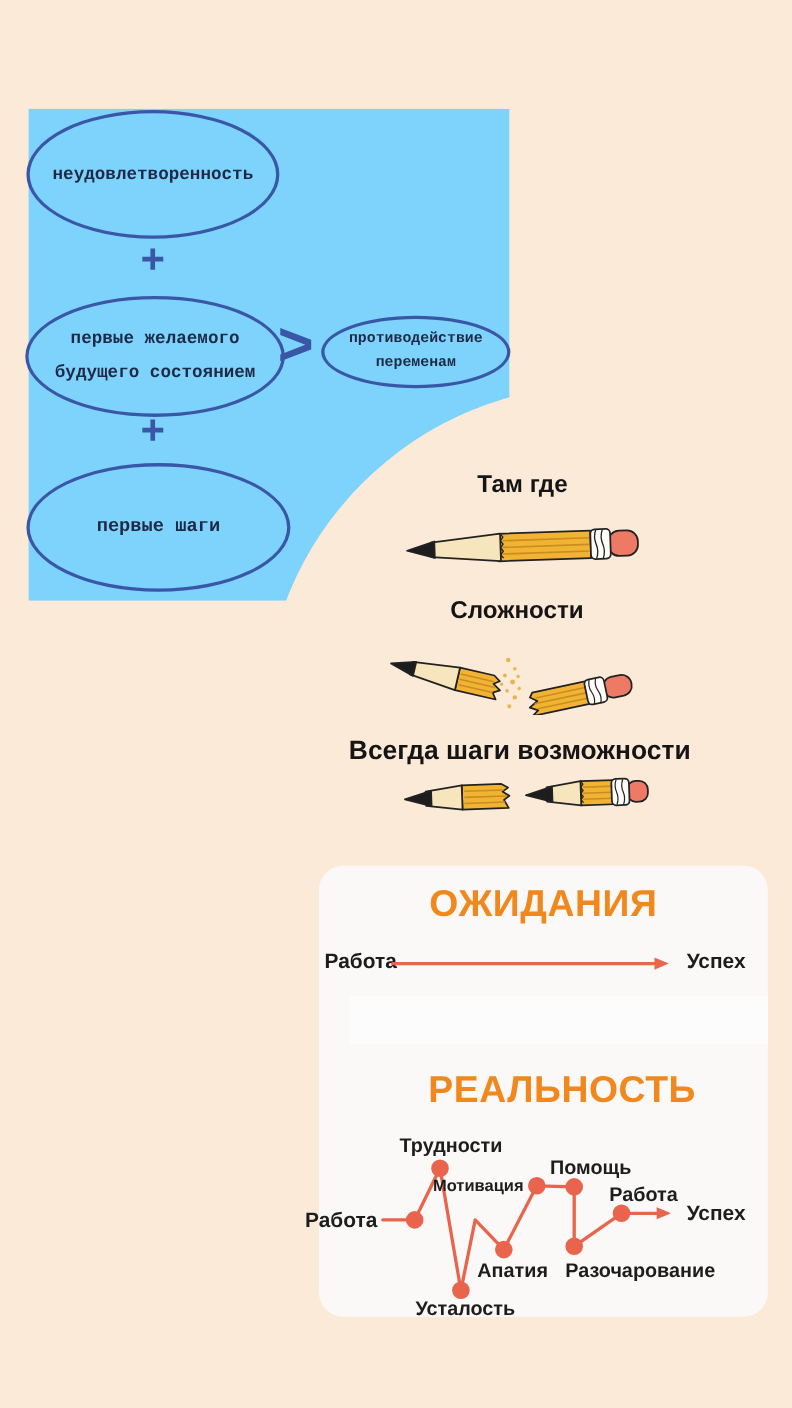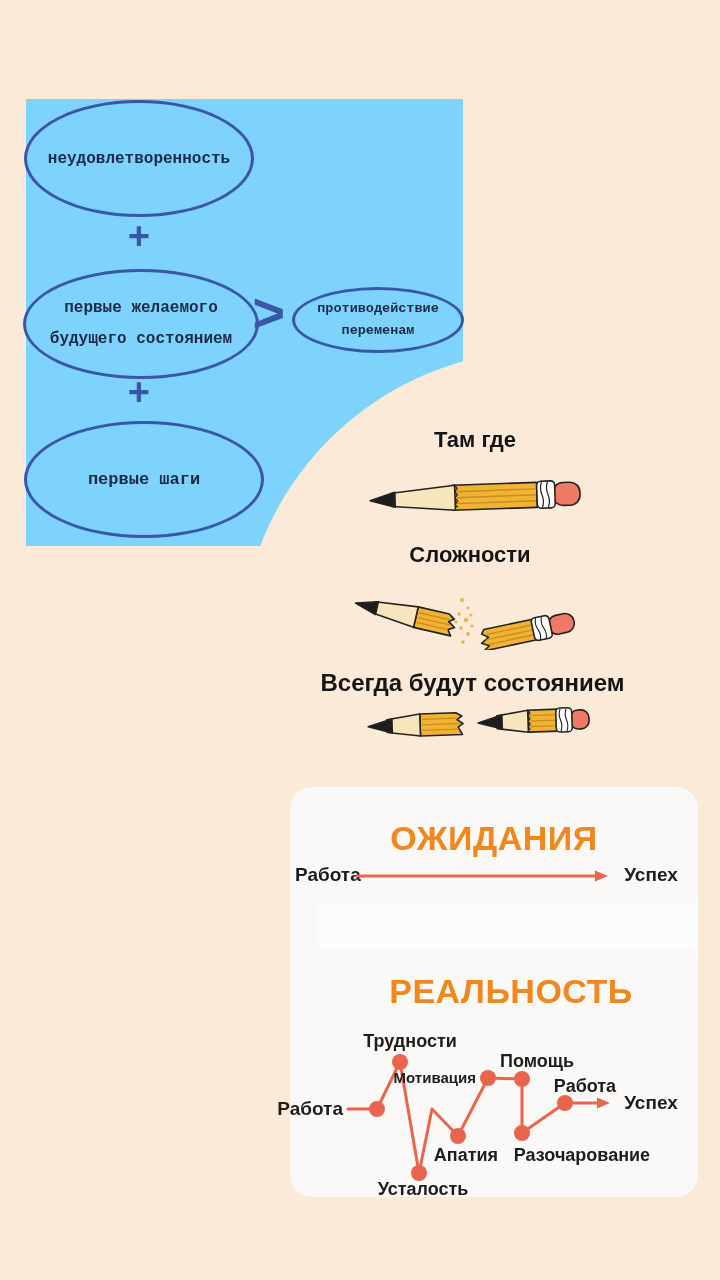--- a/index.html
+++ b/index.html
@@ -34,21 +34,21 @@
   .pw{left:365px;top:477px;width:220px;height:40px;transform:rotate(-2deg);}
   .pb{left:350px;top:582px;width:234px;height:68px;}
   .ph{left:362px;top:700px;width:228px;height:42px;}
   
   .chart-panel{position:absolute;left:290px;top:787px;width:408px;height:410px;
       background:#fbf9f7;border-radius:22px;z-index:3;}
   .seam{position:absolute;left:28px;top:118px;right:0;height:44px;
       background:#fefefe;opacity:.7;}
   .big-title{position:absolute;left:0;width:100%;text-align:center;
       font-size:34px;font-weight:700;color:#f0881e;letter-spacing:.5px;}
-  .t-expect{top:16px;margin-top:16px;}
+  .t-expect{top:16px;}
   .t-real{top:185px;margin-left:17px;}
   .end-label{position:absolute;font-size:19px;font-weight:700;color:#1c1c1c;}
   .l-work{left:5px;top:77px;}
   .l-success{left:328px;top:77px;width:66px;text-align:center;}
   .chart-svg{position:absolute;left:0;top:0;width:408px;height:410px;overflow:visible;}
   svg text{font-family:"Liberation Sans",sans-serif;font-weight:700;fill:#1d1d1d;}
 </style>
 </head>
 <body>
 
@@ -121,21 +121,21 @@
         <circle cx="111" cy="46" r="1.7"></circle>
           <circle cx="118" cy="52" r="2"></circle>
         <circle cx="113" cy="60" r="1.8"></circle>
           <circle cx="121" cy="33" r="1.5"></circle>
         <circle cx="106" cy="40" r="1.5"></circle>
           <circle cx="122" cy="44" r="1.6"></circle>
       </g>
     </g>
   </svg>
 
-  <div class="heading h3">Всегда будут состоянием</div>
+  <div class="heading h3">Всегда шаги возможности</div>
   <svg class="pencil ph" viewBox="0 0 228 42">
     <g stroke="#222" stroke-width="1.6" stroke-linejoin="round" transform="rotate(-2 114 21)">
       <path d="M58,12 H94 l6,3.5 -5,3.5 6,4 -5,3.5 4,7.5 H58 Z" fill="#f2b233"></path>
       <line x1="60" y1="17.5" x2="96" y2="17.5" stroke="#c68f1e" stroke-width="1.4"></line>
       <line x1="60" y1="23" x2="98" y2="23" stroke="#c68f1e" stroke-width="1.4"></line>
       <line x1="60" y1="28.5" x2="97" y2="28.5" stroke="#c68f1e" stroke-width="1.4"></line>
       <polygon points="25,16.6 58,12 58,34 25,29.4" fill="#f7e6bd"></polygon>
       <polygon points="6,23 30,16 30,30" fill="#1d1d1d"></polygon>
       <rect x="208" y="13.5" width="19" height="19" rx="8" fill="#ee7a65"></rect>
       <rect x="166" y="12" width="30" height="22" fill="#f2b233"></rect>

